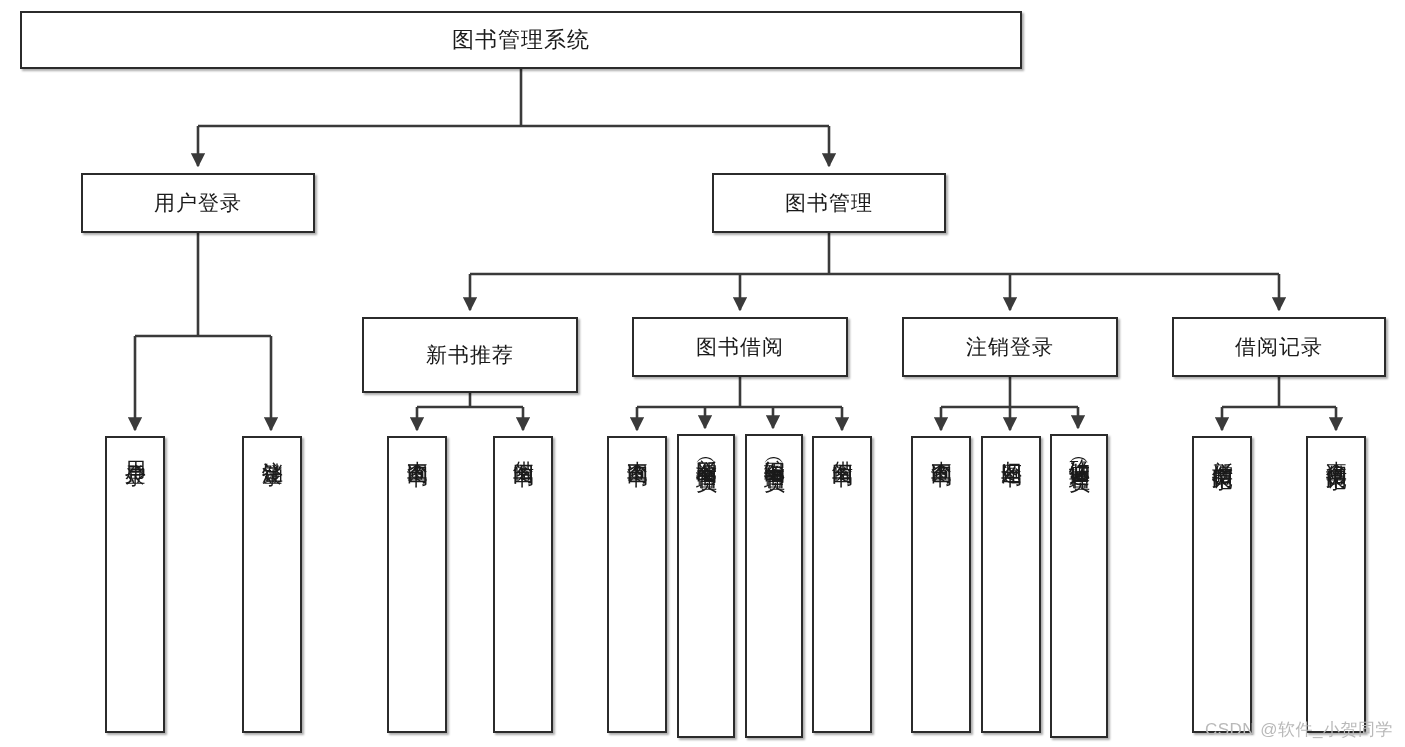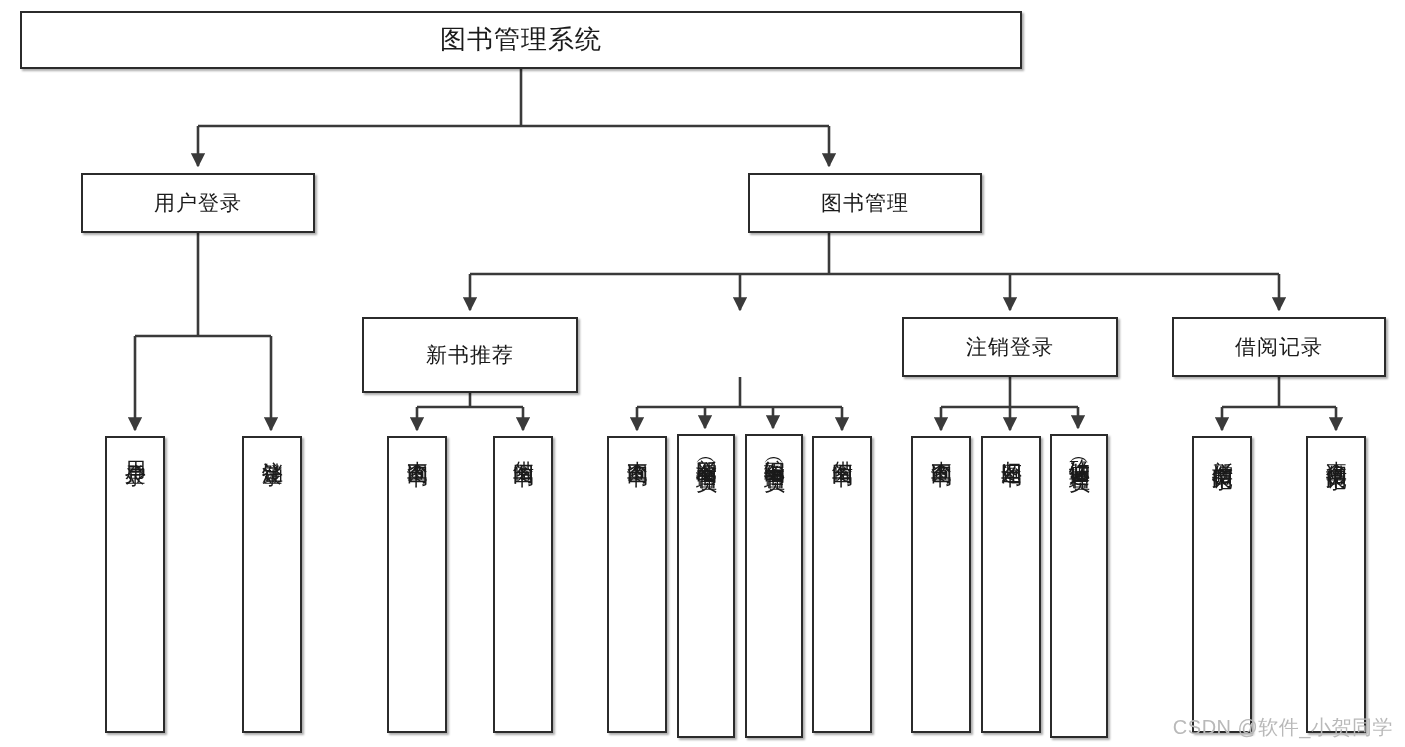--- a/index.html
+++ b/index.html
@@ -49,27 +49,27 @@
   }
   .node.vert .vlabel {
     writing-mode: vertical-rl;
     text-orientation: upright;
     font-size: 21px;
     line-height: 1.18;
     letter-spacing: 2px;
     white-space: nowrap;
   }
   .node.root {
-    font-size: 26px;
+    font-size: 22px;
   }
   .watermark {
     position: absolute;
     right: 12px;
     bottom: 6px;
-    font-size: 20px;
+    font-size: 17px;
     color: #b9b9b9;
     letter-spacing: 0.5px;
     white-space: nowrap;
   }
 </style>
 </head>
 <body>
 
 <div id="canvas">
 
@@ -126,27 +126,30 @@
     </g>
   </svg>
 
   <div class="node horiz root" style="left:20px; top:11px; width:1002px; height:58px;">
     <span>图书管理系统</span>
   </div>
 
   <div class="node horiz" style="left:81px; top:173px; width:234px; height:60px;">
     <span>用户登录</span>
   </div>
-  <div class="node horiz" style="left:748px; top:173px; width:234px; height:60px;">
+  <div class="node horiz" style="left:712px; top:173px; width:234px; height:60px;">
     <span>图书管理</span>
   </div>
 
   <div class="node horiz" style="left:362px; top:317px; width:216px; height:76px;">
     <span>新书推荐</span>
   </div>
+  <div class="node horiz" style="left:632px; top:317px; width:216px; height:60px;">
+    <span>图书借阅</span>
+  </div>
   <div class="node horiz" style="left:902px; top:317px; width:216px; height:60px;">
     <span>注销登录</span>
   </div>
   <div class="node horiz" style="left:1172px; top:317px; width:214px; height:60px;">
     <span>借阅记录</span>
   </div>
 
   <div class="node vert" style="left:105px; top:436px; width:60px; height:297px;">
     <span class="vlabel">用户登录</span>
   </div>

